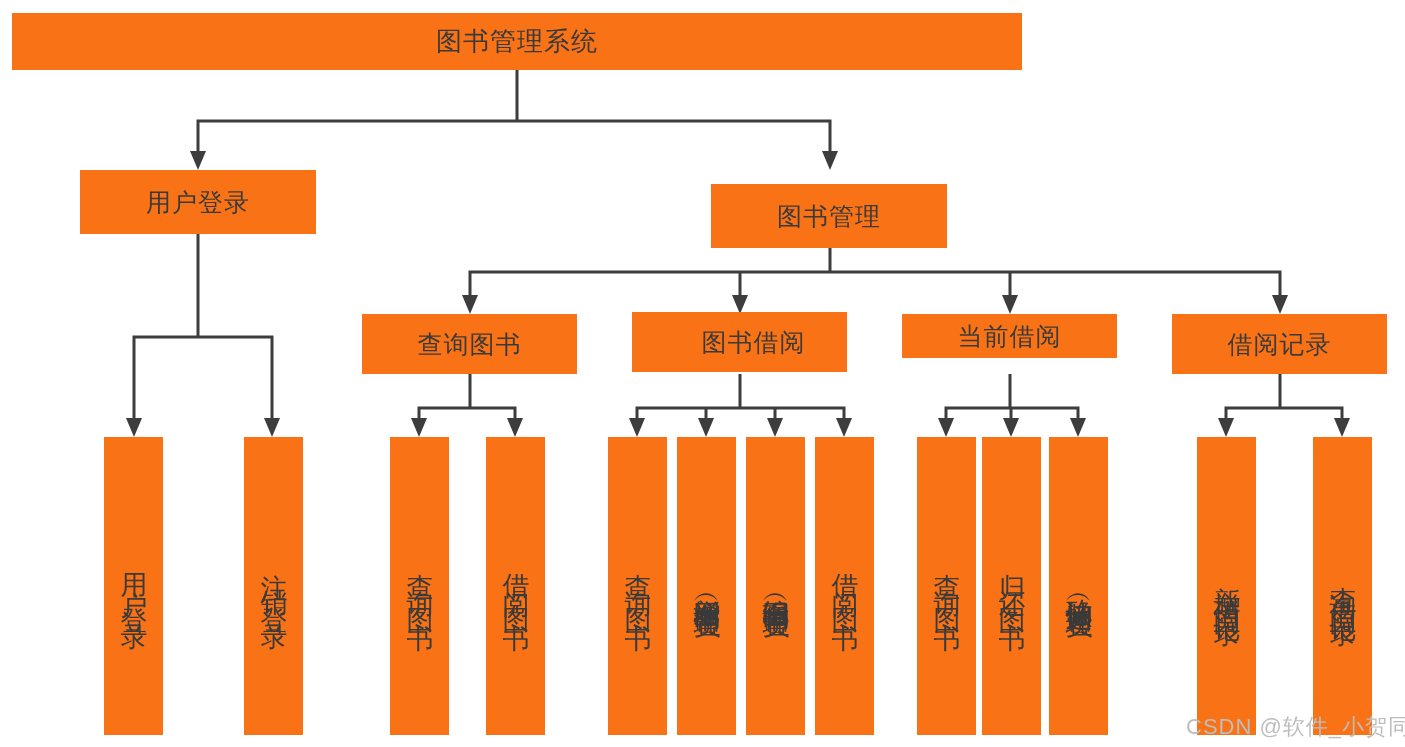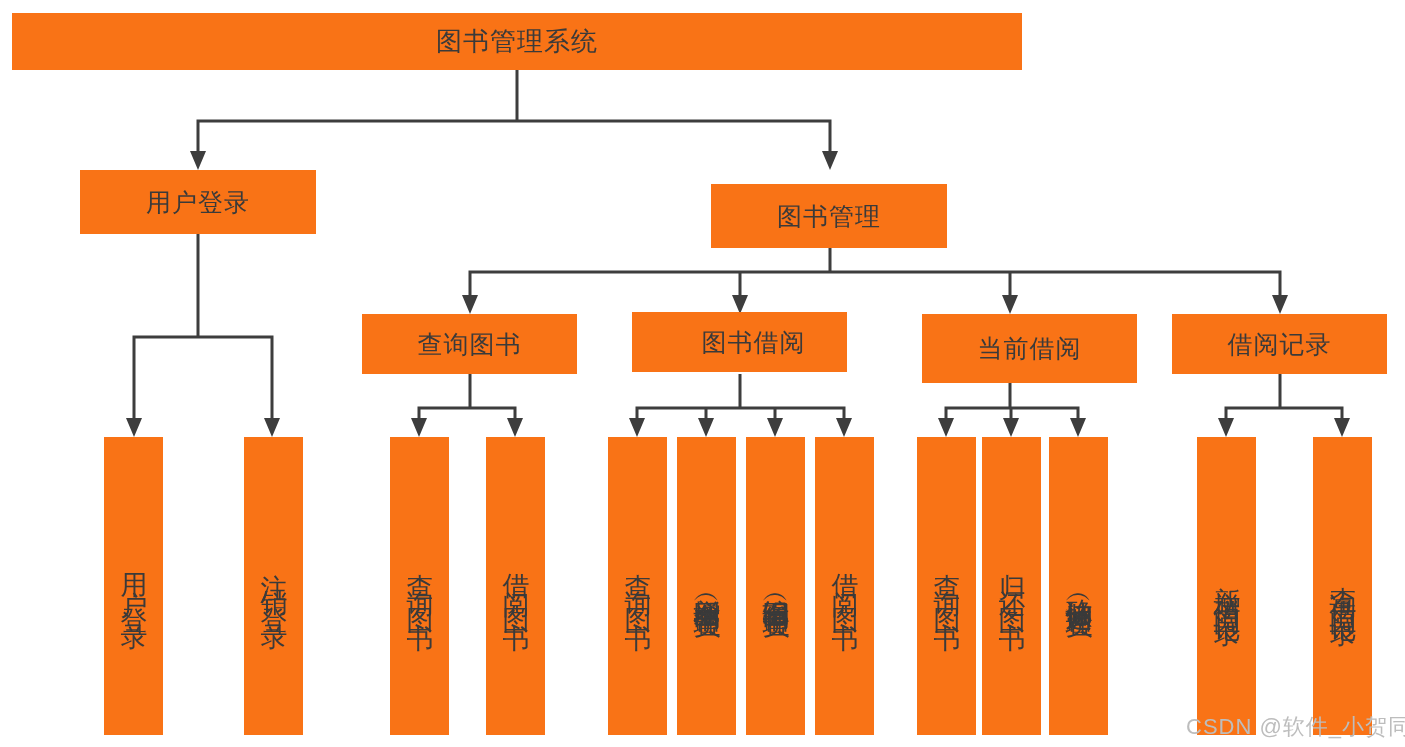--- a/index.html
+++ b/index.html
@@ -12,21 +12,21 @@
     position:absolute;box-sizing:border-box;background:#f97316;
     border:3px solid #f97316;color:#3a3a3a;
     display:flex;align-items:center;justify-content:center;
   }
   .hbox{font-size:25px;letter-spacing:1px;white-space:nowrap;}
   #n-root{left:12px;top:13px;width:1010px;height:57px;font-size:26px;}
   #n-user-login{left:80px;top:170px;width:236px;height:64px;}
   #n-book-mgmt{left:711px;top:184px;width:236px;height:64px;}
   #n-g0{left:362px;top:314px;width:215px;height:60px;}
   #n-g1{left:632px;top:312px;width:215px;height:60px;padding-left:28px;}
-  #n-g2{left:922px;top:314px;width:215px;height:69px;}
+  #n-g2{left:902px;top:314px;width:215px;height:44px;}
   #n-g3{left:1172px;top:314px;width:215px;height:60px;text-align:right;}
   .leaf{width:59px;height:298px;top:437px;}
   .vtext{
     writing-mode:vertical-rl;text-orientation:mixed;
     font-size:27px;color:#3a3a3a;line-height:1;
   }
   .sp4{letter-spacing:17px;}
   .sp6{letter-spacing:7px;}
   .sp9{letter-spacing:2px;}
   #lf-ul0{left:104px;} #lf-ul1{left:244px;}

